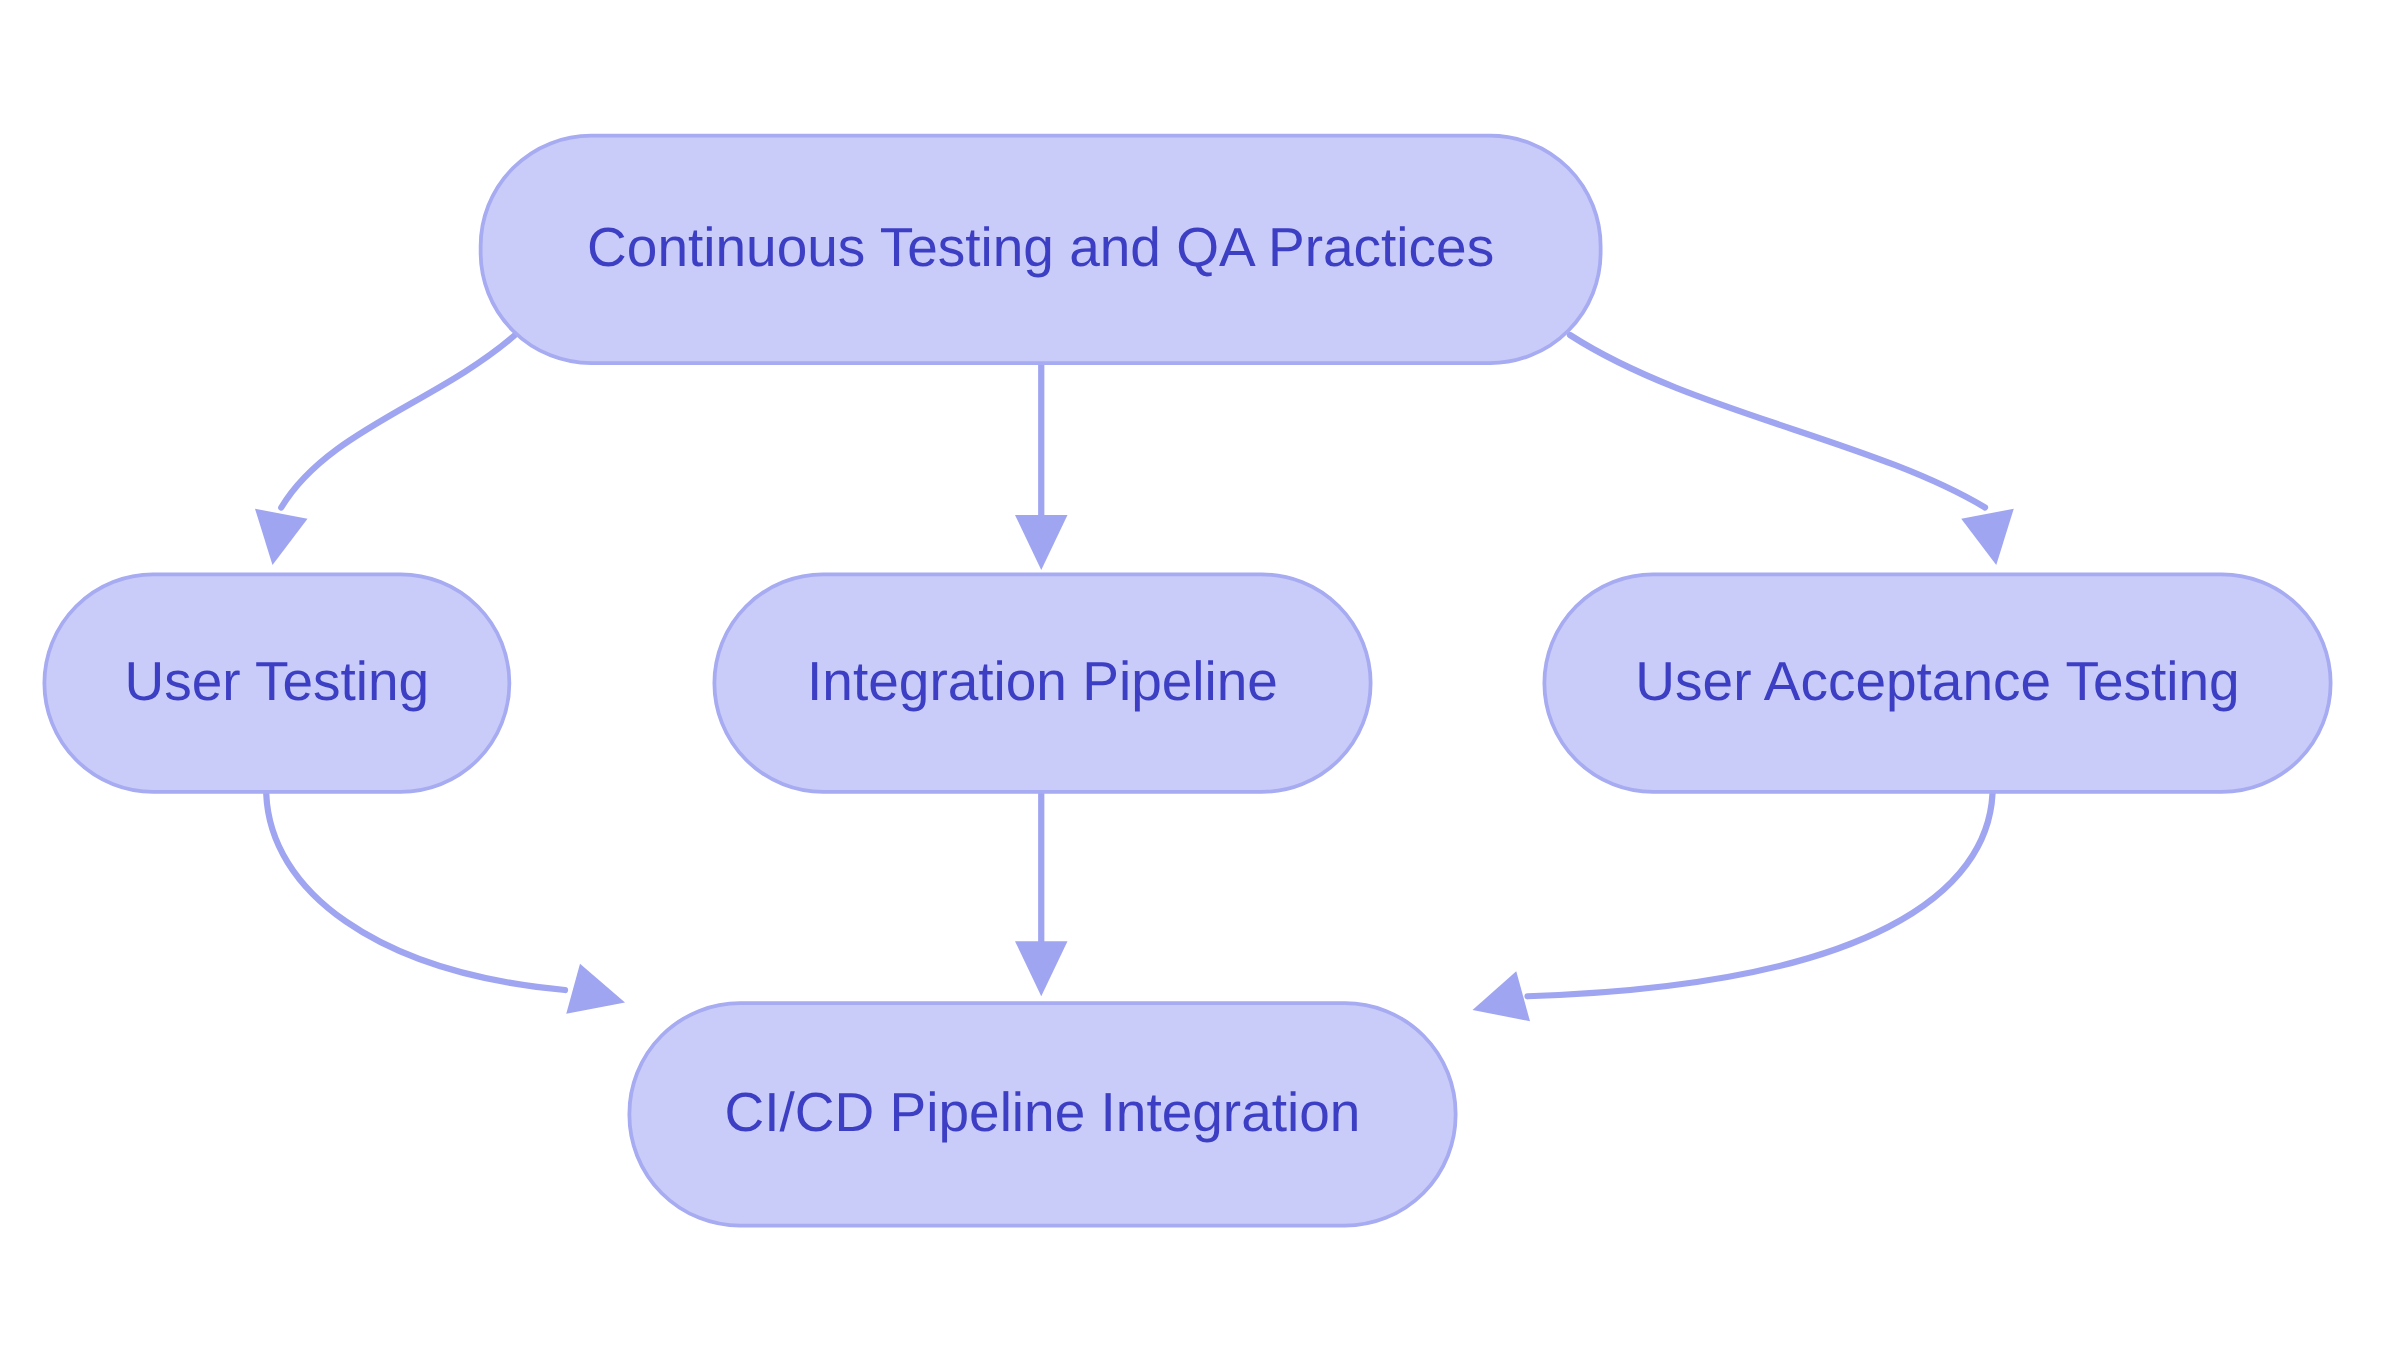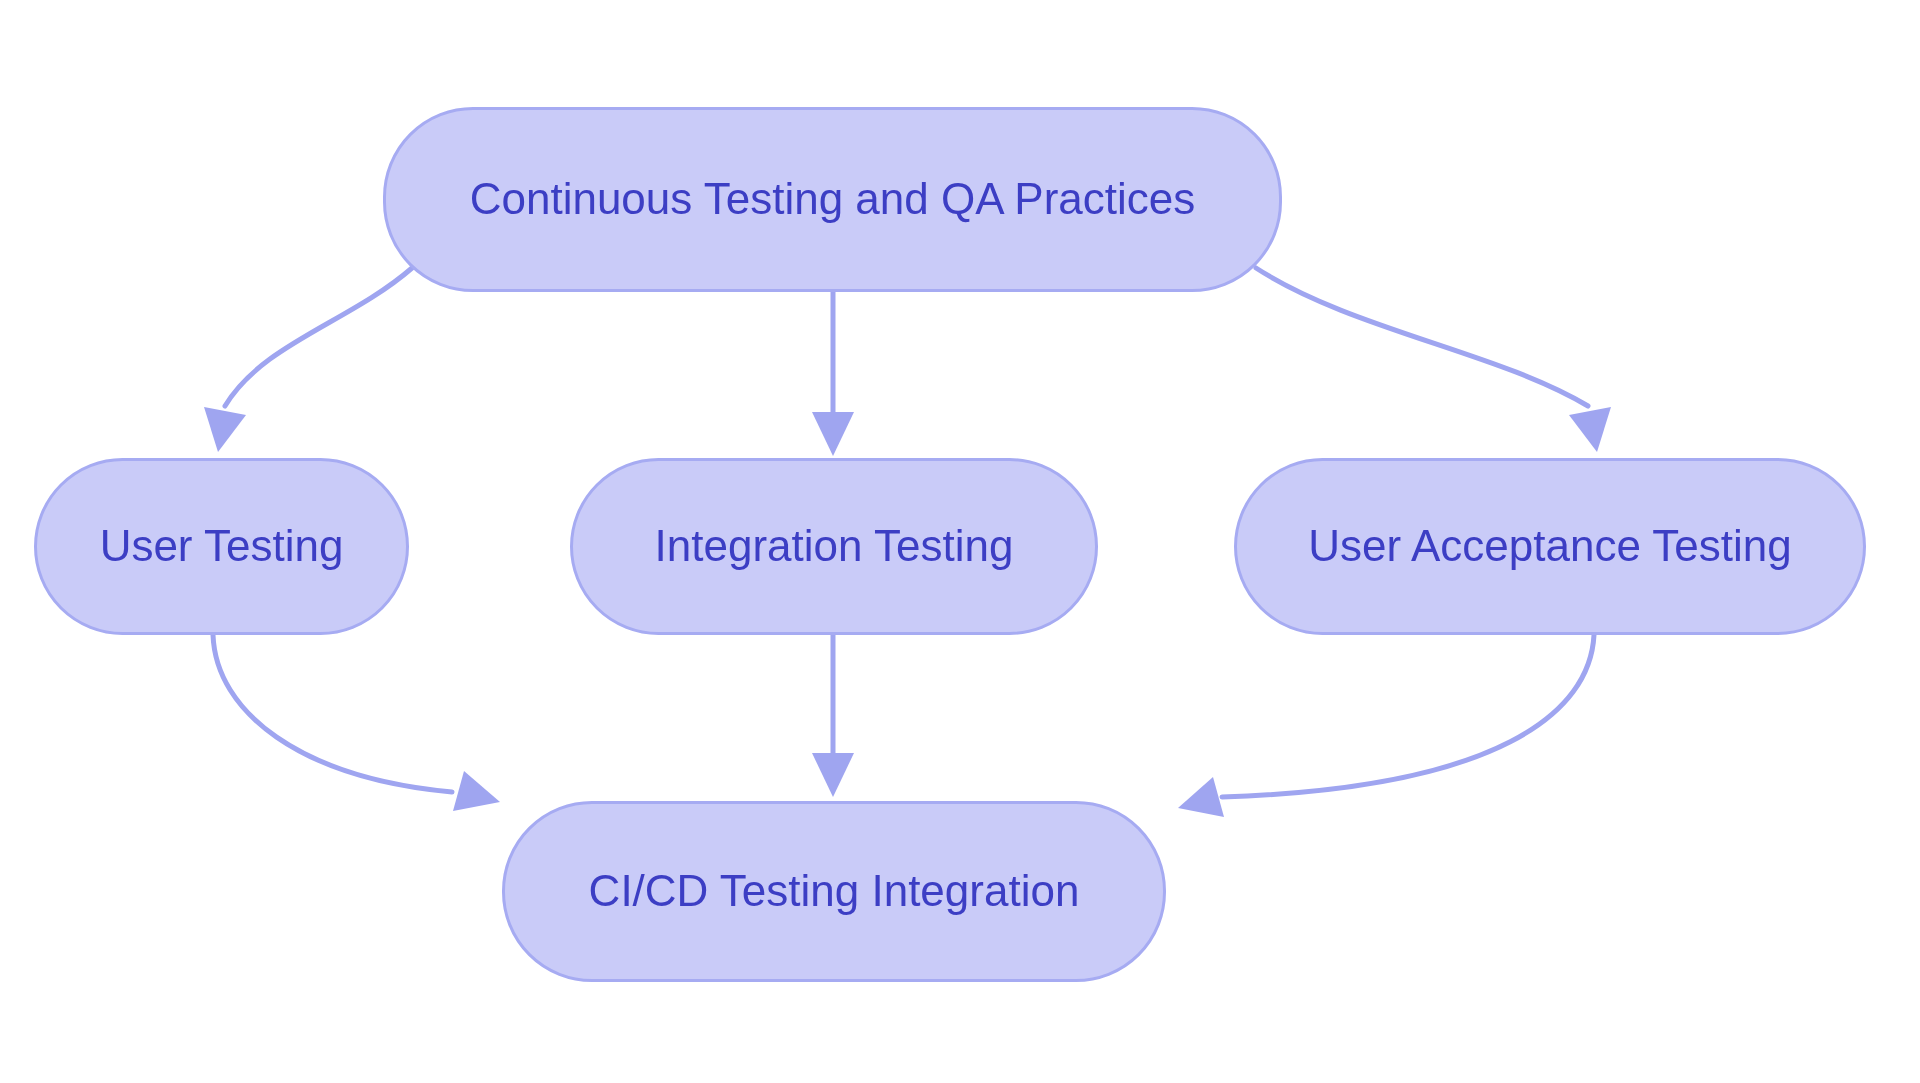--- a/index.html
+++ b/index.html
@@ -78,24 +78,24 @@
 
   <div class="node" id="node-root">
     <span>Continuous Testing and QA Practices</span>
   </div>
 
   <div class="node" id="node-unit">
     <span>User Testing</span>
   </div>
 
   <div class="node" id="node-integration">
-    <span>Integration Testing</span>
+    <span>Integration Pipeline</span>
   </div>
 
   <div class="node" id="node-uat">
     <span>User Acceptance Testing</span>
   </div>
 
   <div class="node" id="node-cicd">
-    <span>CI/CD Testing Integration</span>
+    <span>CI/CD Pipeline Integration</span>
   </div>
 
 </div>
 
 </body></html>

